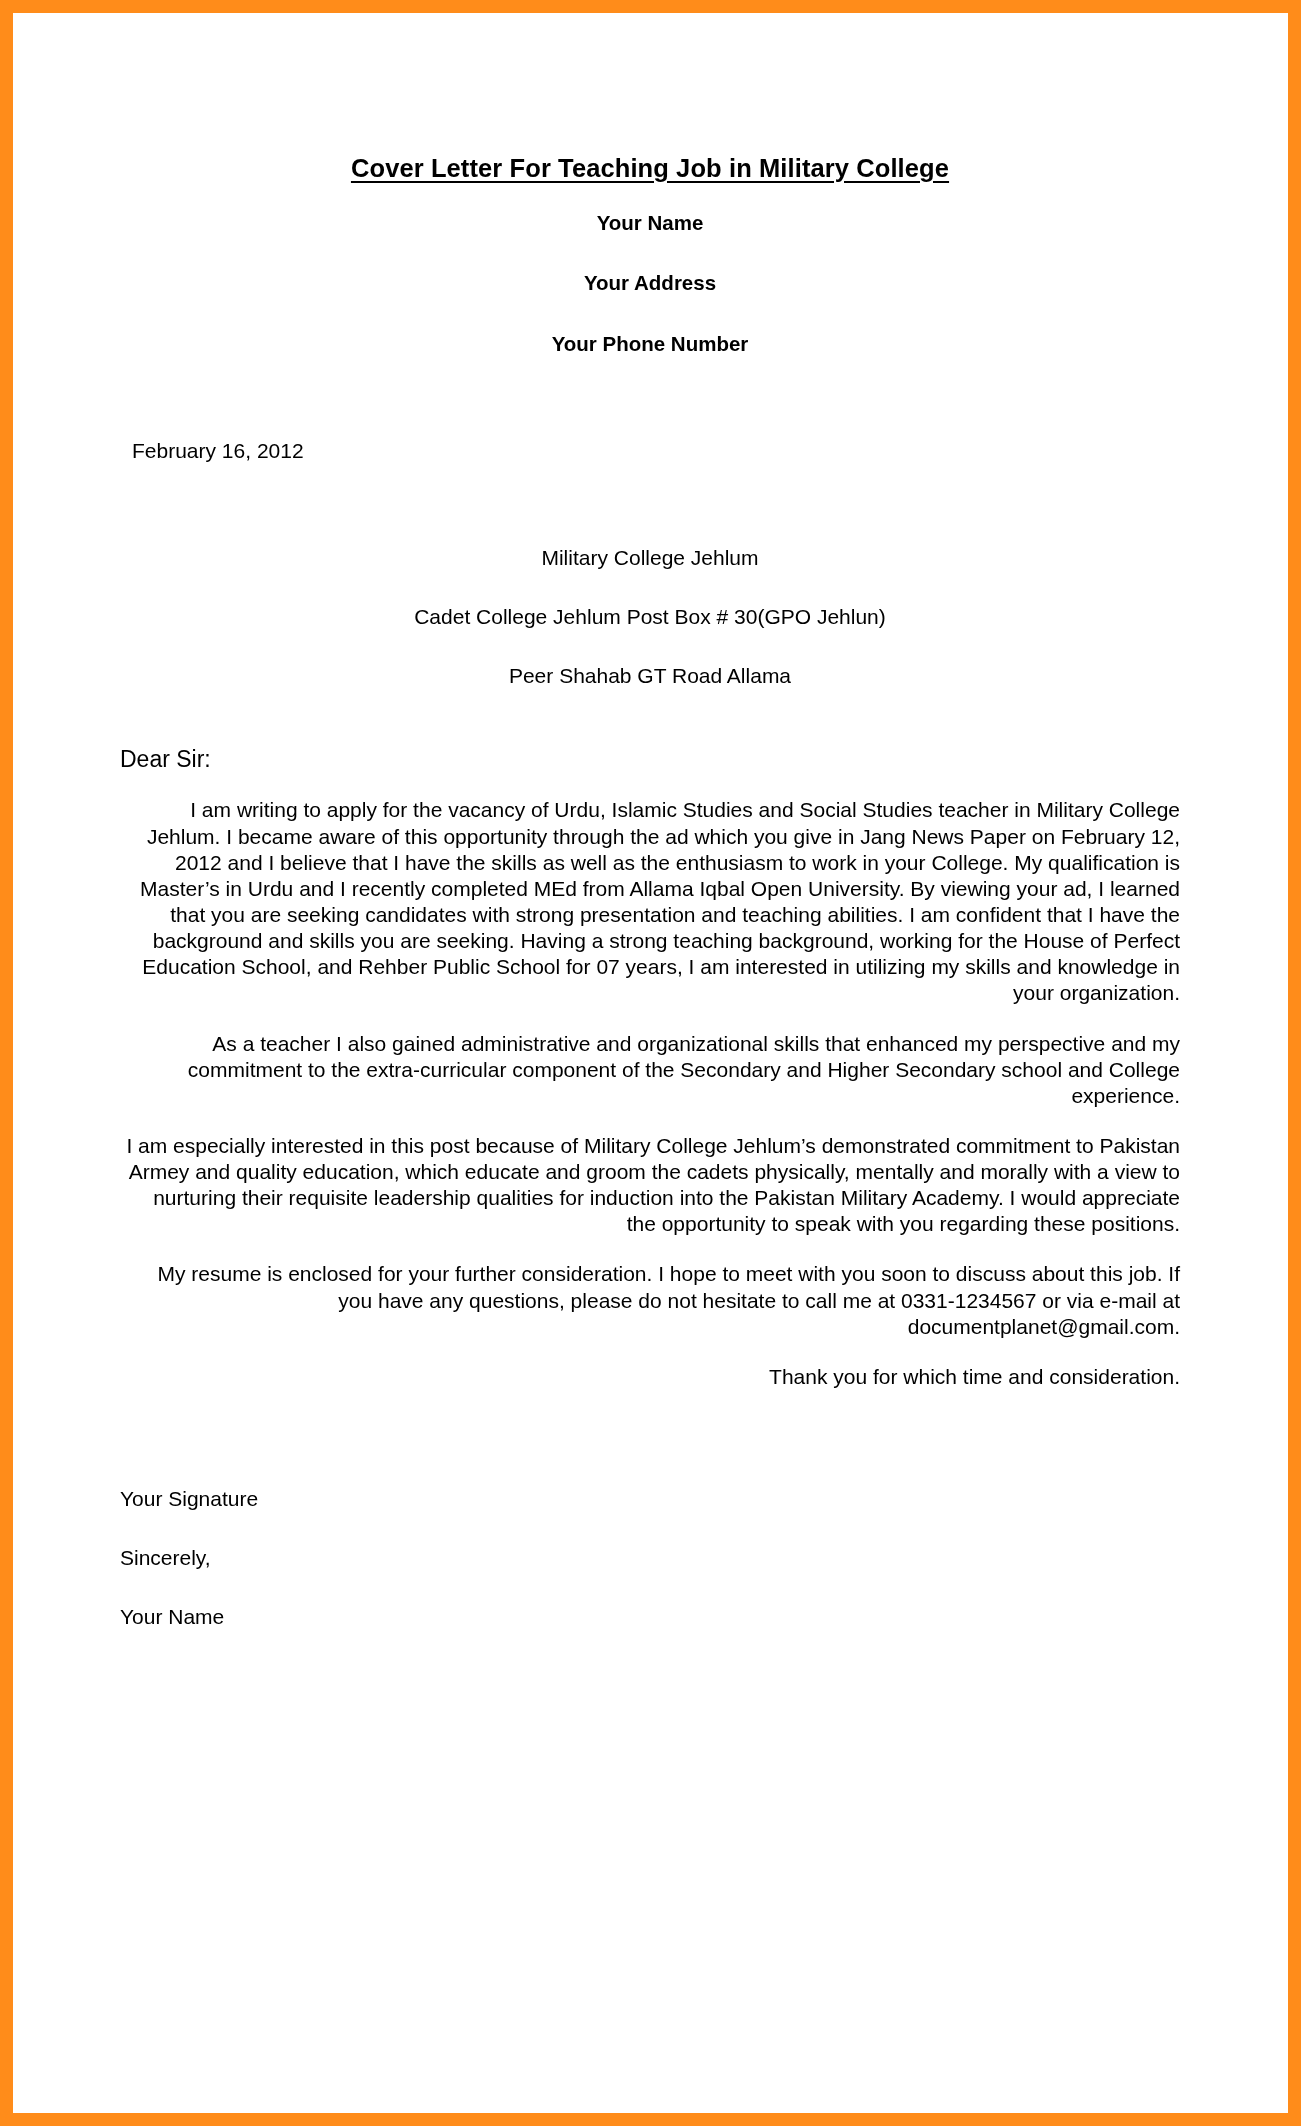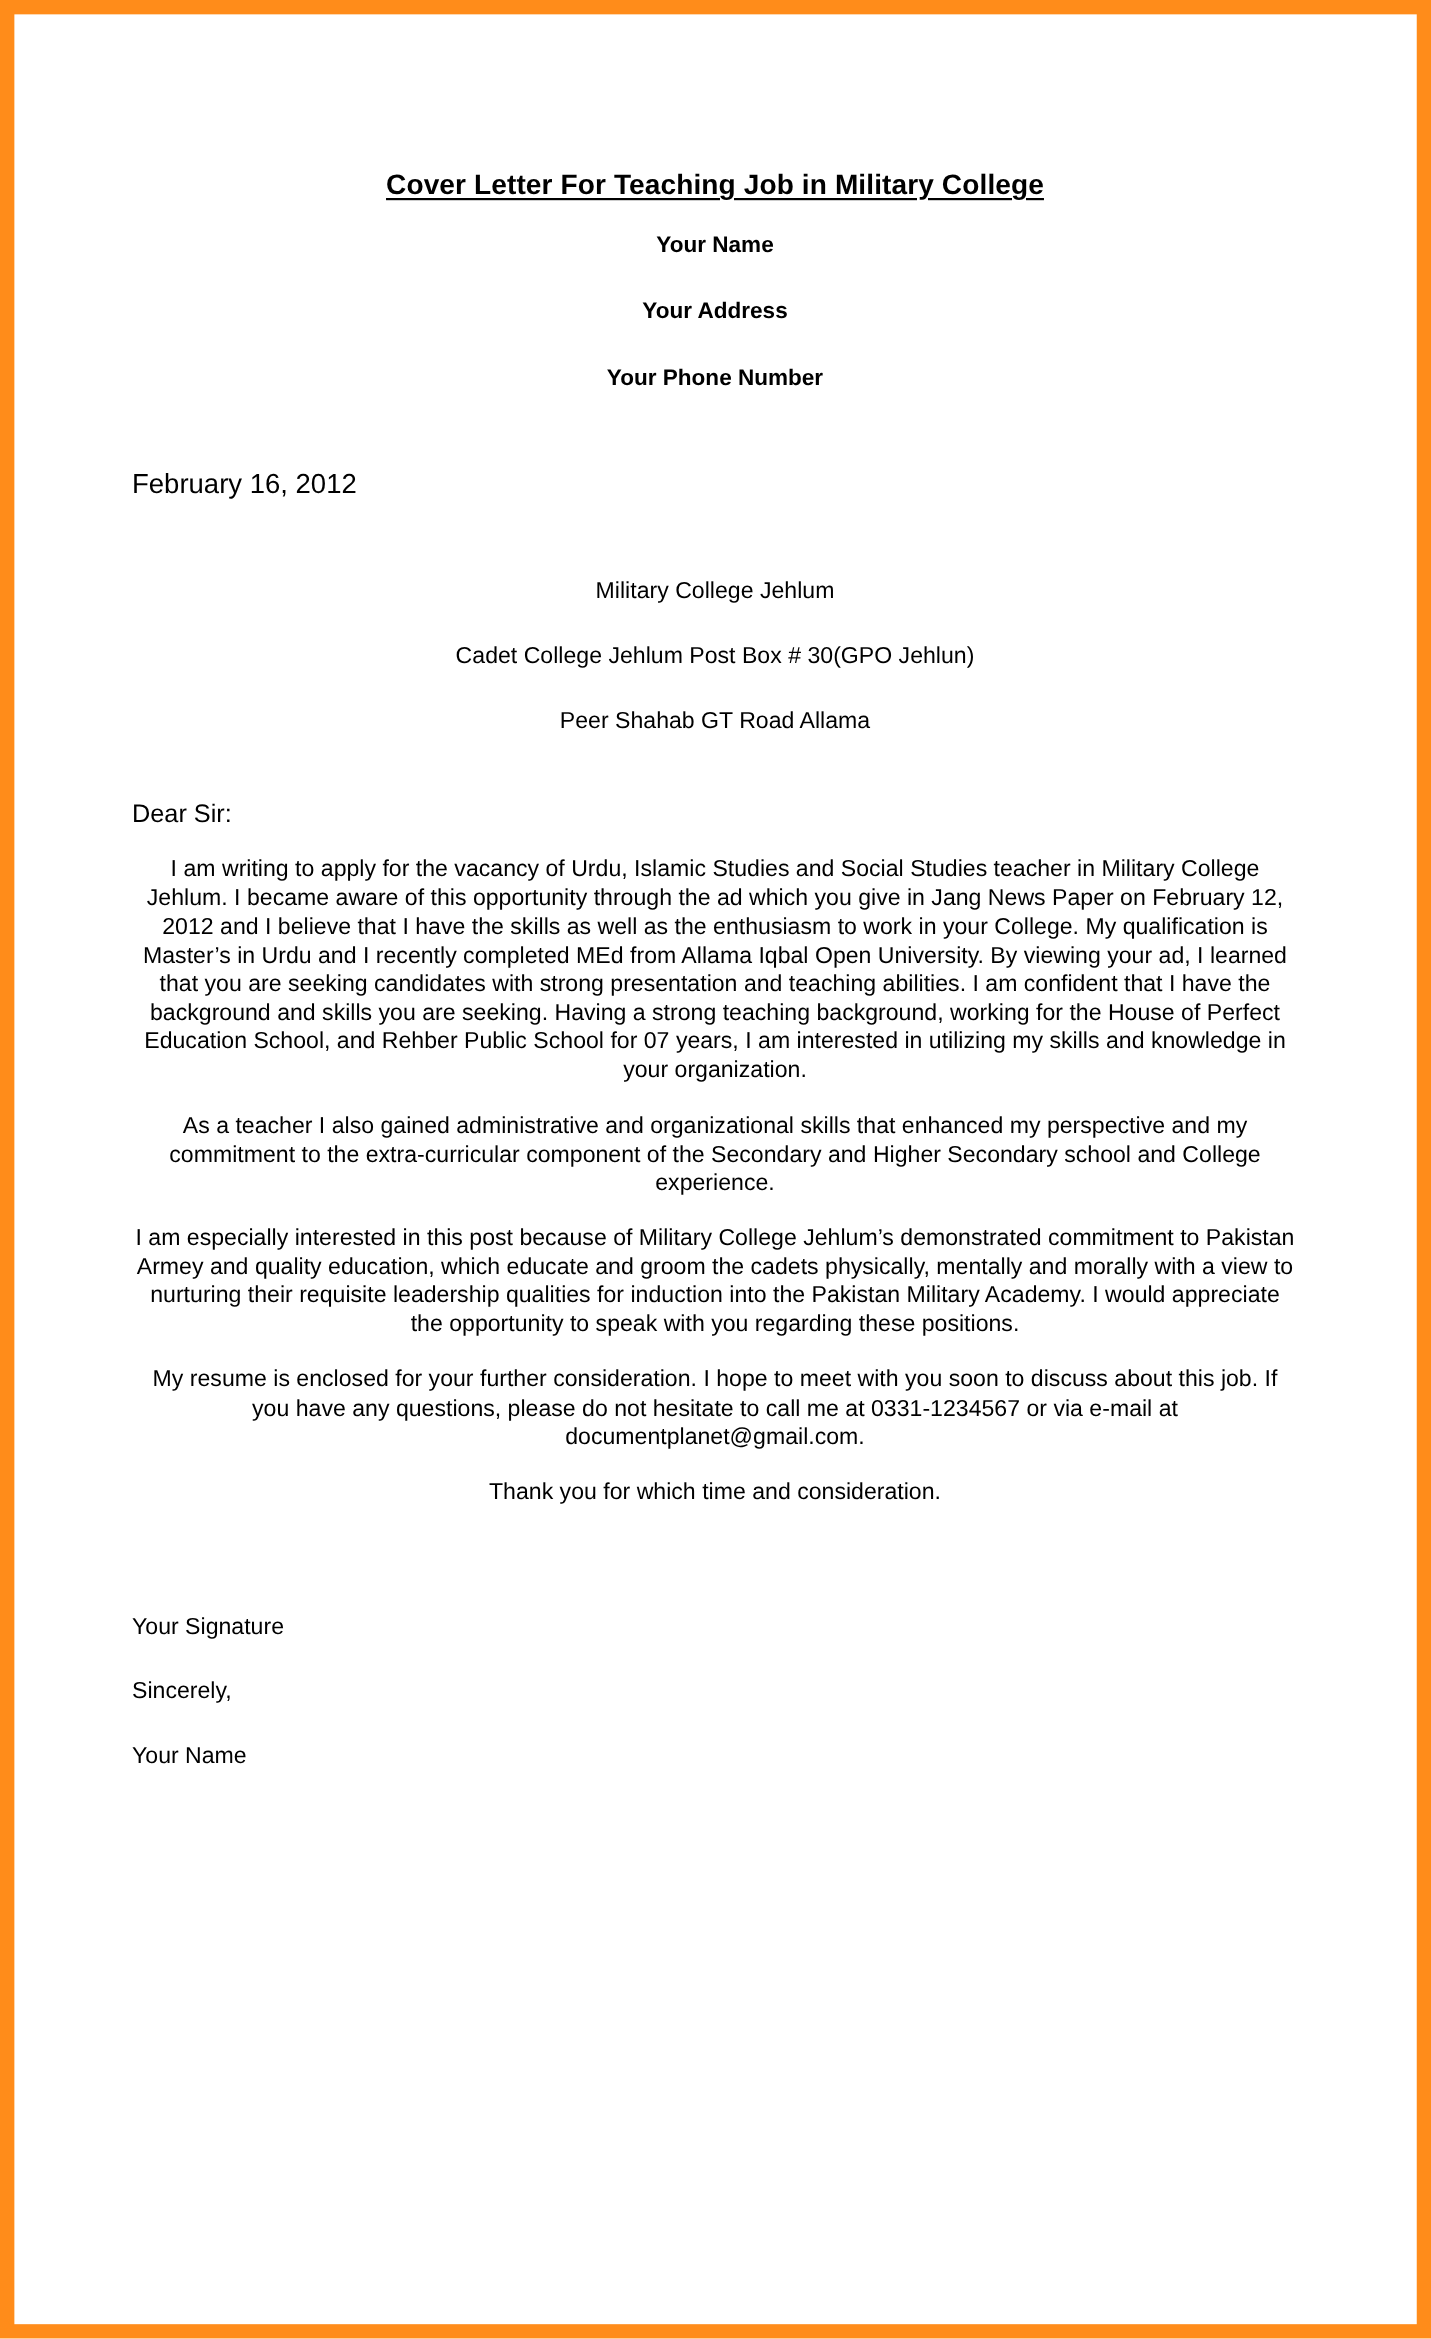--- a/index.html
+++ b/index.html
@@ -75,23 +75,23 @@
 
   .spacer-md {
     height: 62px;
   }
 
   .spacer-xs {
     height: 26px;
   }
 
   .date-line {
-    font-size: 25px;
+    font-size: 21px;
     line-height: 1.0;
-    margin: 0;
+    margin: 12px;
   }
 
   .recipient-block {
     margin: 0;
   }
 
   .recipient-line {
     font-size: 21px;
     line-height: 1.0;
     margin: 0 0 38px 0;
@@ -105,21 +105,21 @@
   .salutation {
     font-size: 23px;
     line-height: 1.0;
     margin: 0;
   }
 
   .body-para {
     font-size: 21px;
     line-height: 1.245;
     margin: 0 0 24px 0;
-    text-align: center;
+    text-align: right;
   }
 
   .closing-line {
     font-size: 21px;
     line-height: 1.0;
     margin: 0 0 38px 0;
   }
 
   .closing-line:last-child {
     margin-bottom: 0;

